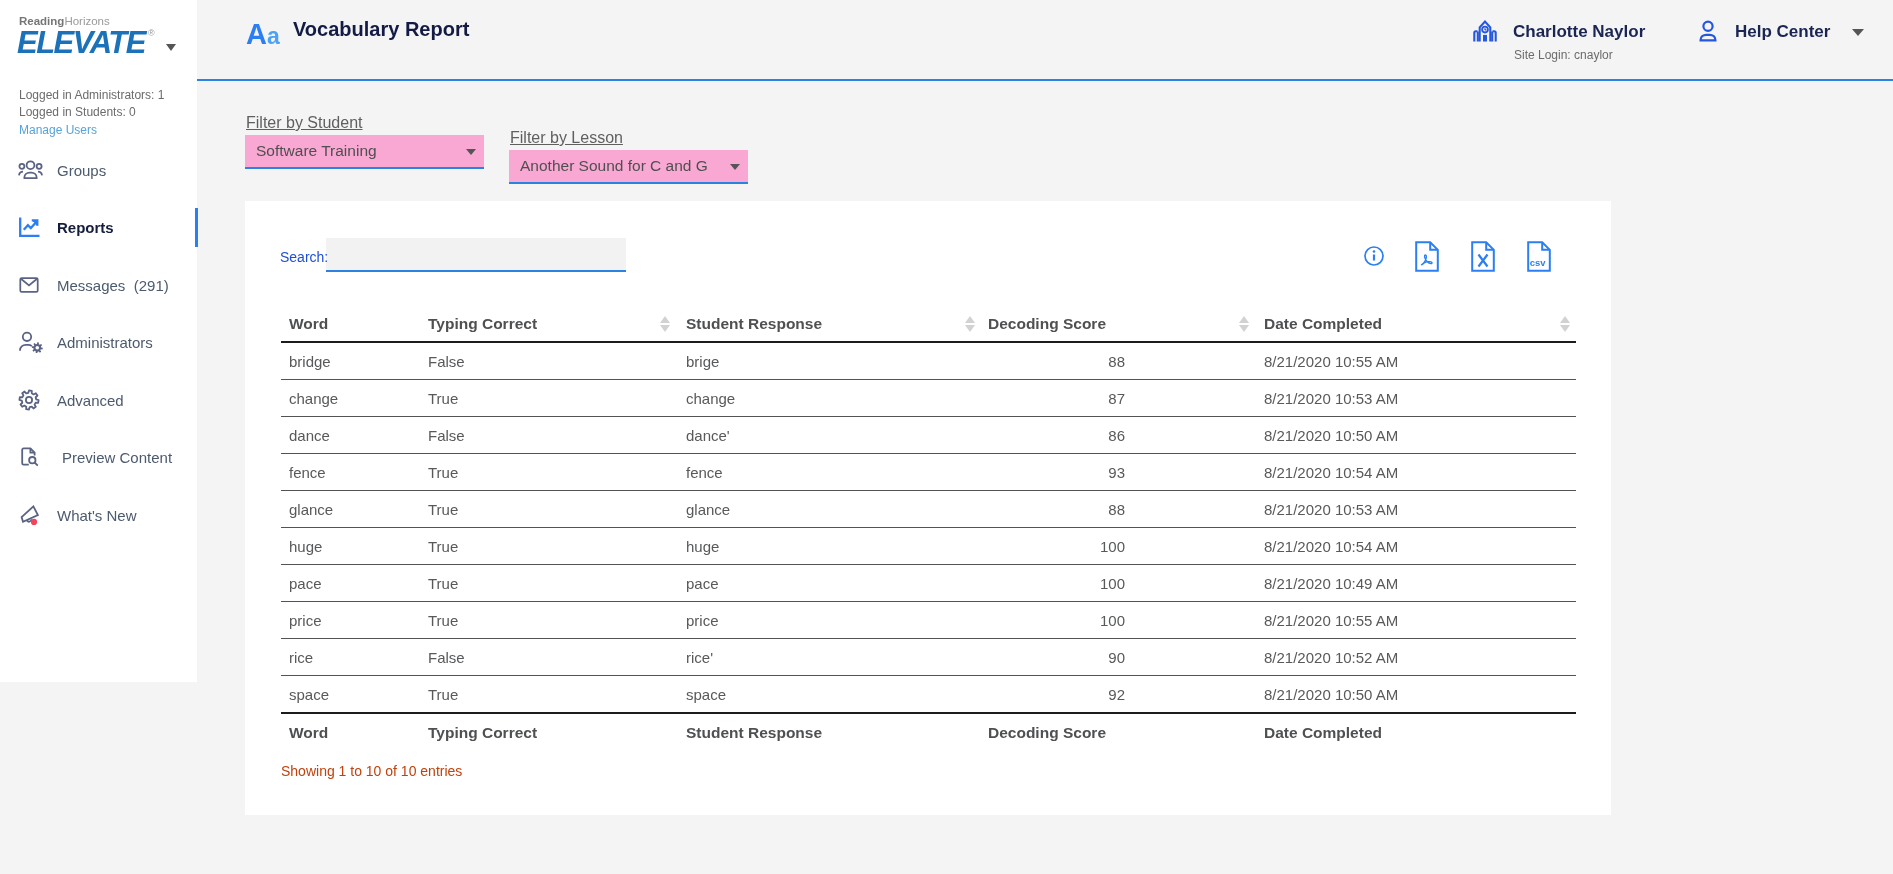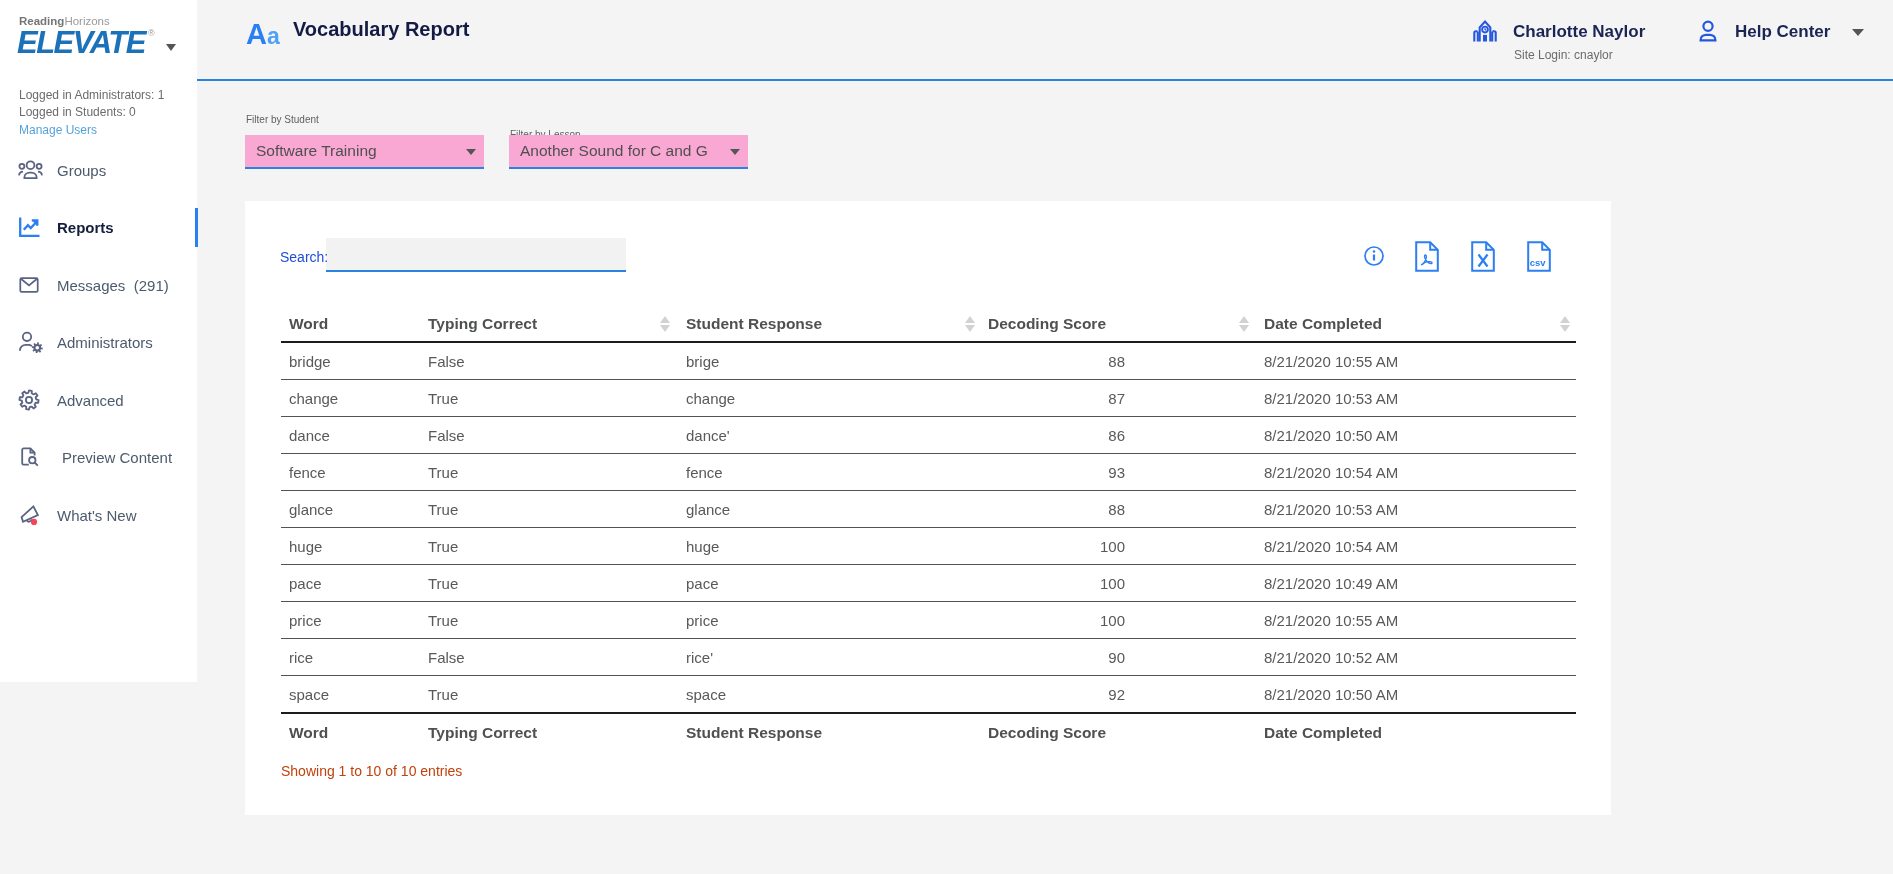--- a/index.html
+++ b/index.html
@@ -29,21 +29,21 @@
   .aa .a1 { font-size:29px; color:#2b7ff2; }
   .aa .a2 { font-size:23px; color:#4da2f5; }
   .vr-title { position:absolute; left:293px; top:18px; font-size:20px; font-weight:bold; color:#131b44; }
   .hicon { position:absolute; top:19px; width:28px; height:24px; }
   .uname { position:absolute; left:1513px; top:22px; font-size:17px; font-weight:bold; color:#1b2553; }
   .slogin { position:absolute; left:1514px; top:48px; font-size:12px; color:#6b6b6b; }
   .helpc { position:absolute; left:1735px; top:22px; font-size:17px; font-weight:bold; color:#1b2553; }
   .hc-caret { position:absolute; left:1852px; top:29px; width:0; height:0; border-left:6px solid transparent; border-right:6px solid transparent; border-top:7px solid #555; }
 
   
-  .flabel { position:absolute; font-size:10px; color:#5f5f5f; }
+  .flabel { position:absolute; font-size:16px; color:#5f5f5f;text-decoration:underline; }
   .fselect { position:absolute; top:135px; width:239px; height:34px; background:#f9a8d4; border-bottom:2px solid #2c82e0; }
   .fselect .ftext { position:absolute; left:11px; top:7px; font-size:15.5px; color:#4f4f4f; }
   .fselect .fcaret { position:absolute; right:8px; top:14px; width:0; height:0; border-left:5.5px solid transparent; border-right:5.5px solid transparent; border-top:6.5px solid #555; }
 
   
   #card { position:absolute; left:245px; top:201px; width:1366px; height:614px; background:#ffffff; }
   .search-label { position:absolute; left:280px; top:249px; font-size:14px; color:#1d4ed8; }
   .search-input { position:absolute; left:326px; top:238px; width:300px; height:34px; background:#f2f2f3; border-bottom:2px solid #2c82e0; }
 
   .ticon { position:absolute; top:241px; }
@@ -154,21 +154,21 @@
   </svg>
 <div class="helpc">Help Center</div>
 <div class="hc-caret"></div>
 
 <div class="flabel" style="left:246px; top:114px;">Filter by Student</div>
 <div class="flabel" style="left:510px; top:114px;margin-top:15px;">Filter by Lesson</div>
 <div class="fselect" style="left:245px;">
     <span class="ftext">Software Training</span>
     <span class="fcaret"></span>
   </div>
-<div class="fselect" style="left:509px;">
+<div class="fselect" style="left:509px;margin-top:15px;">
     <span class="ftext">Another Sound for C and G</span>
     <span class="fcaret"></span>
   </div>
 
 <div id="card"></div>
 <div class="search-input"></div>
 <div class="search-label">Search:</div>
 
 <svg class="ticon" style="left:1364px;top:246px;" width="20" height="20" viewBox="0 0 20 20" fill="none" stroke="#2b7ff2" stroke-width="1.7">
     <circle cx="10" cy="10" r="9"></circle>

